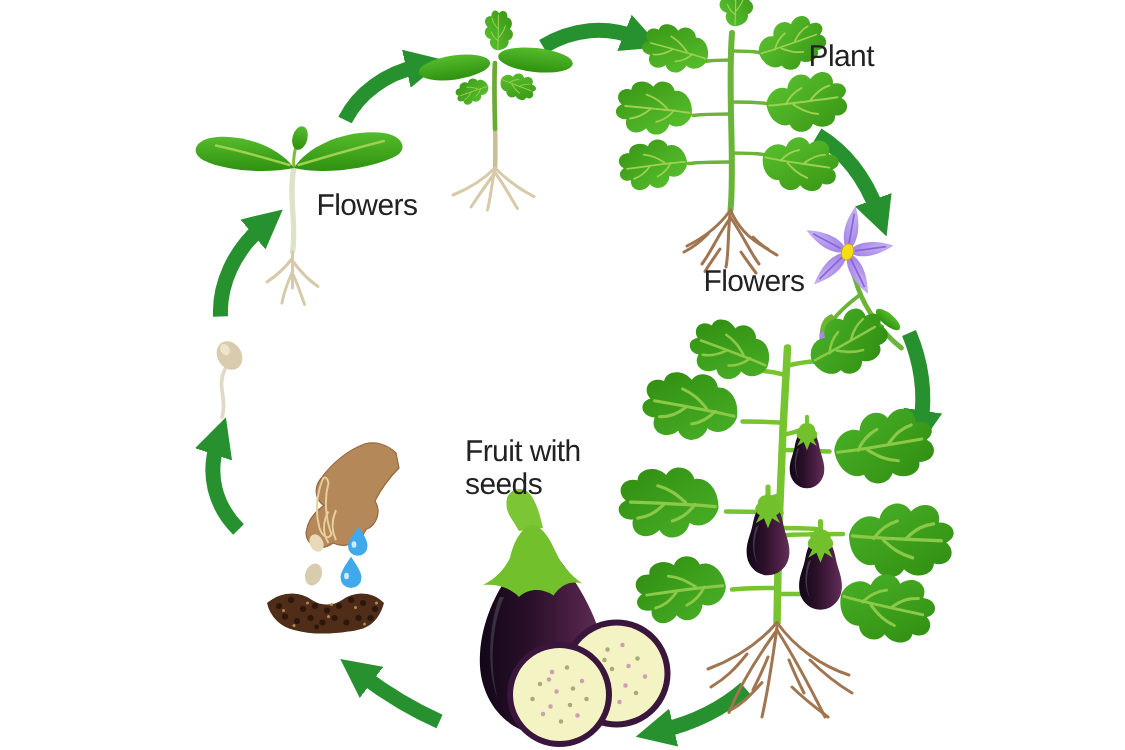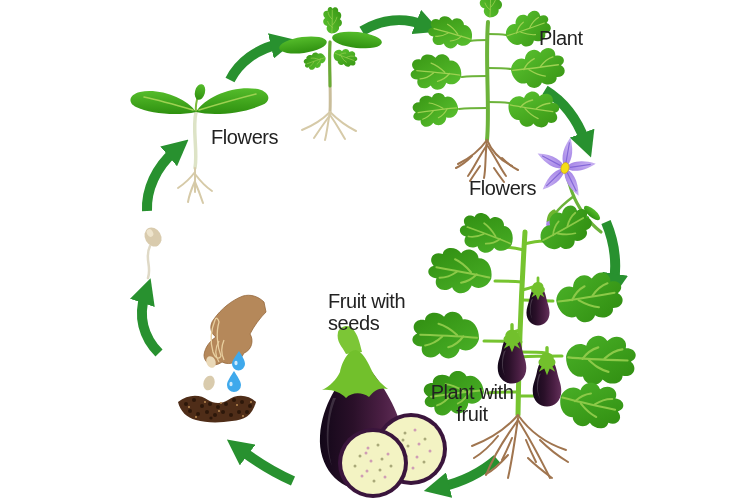--- a/index.html
+++ b/index.html
@@ -307,16 +307,15 @@
         <circle cx="219" cy="411" r="1" class="soilDotL"></circle>
             <circle cx="243" cy="416" r="1" class="soilDotL"></circle>
       </g>
     </g>
   </g>
 </svg>
 
   <div class="label" style="left:211px;top:126px">Flowers</div>
   <div class="label" style="left:539px;top:27px">Plant</div>
   <div class="label" style="left:469px;top:177px">Flowers</div>
-  <div class="label multi center" style="left:424px;top:381px;width:96px">Plant with fruit</div>
-  <div class="label multi" style="left:328px;top:290px;width:96px">Fruit with seeds</div>
+  <div class="label multi" style="left:310px;top:290px;width:96px">Fruit with seeds</div>
 
 </div>
 
 </body></html>

